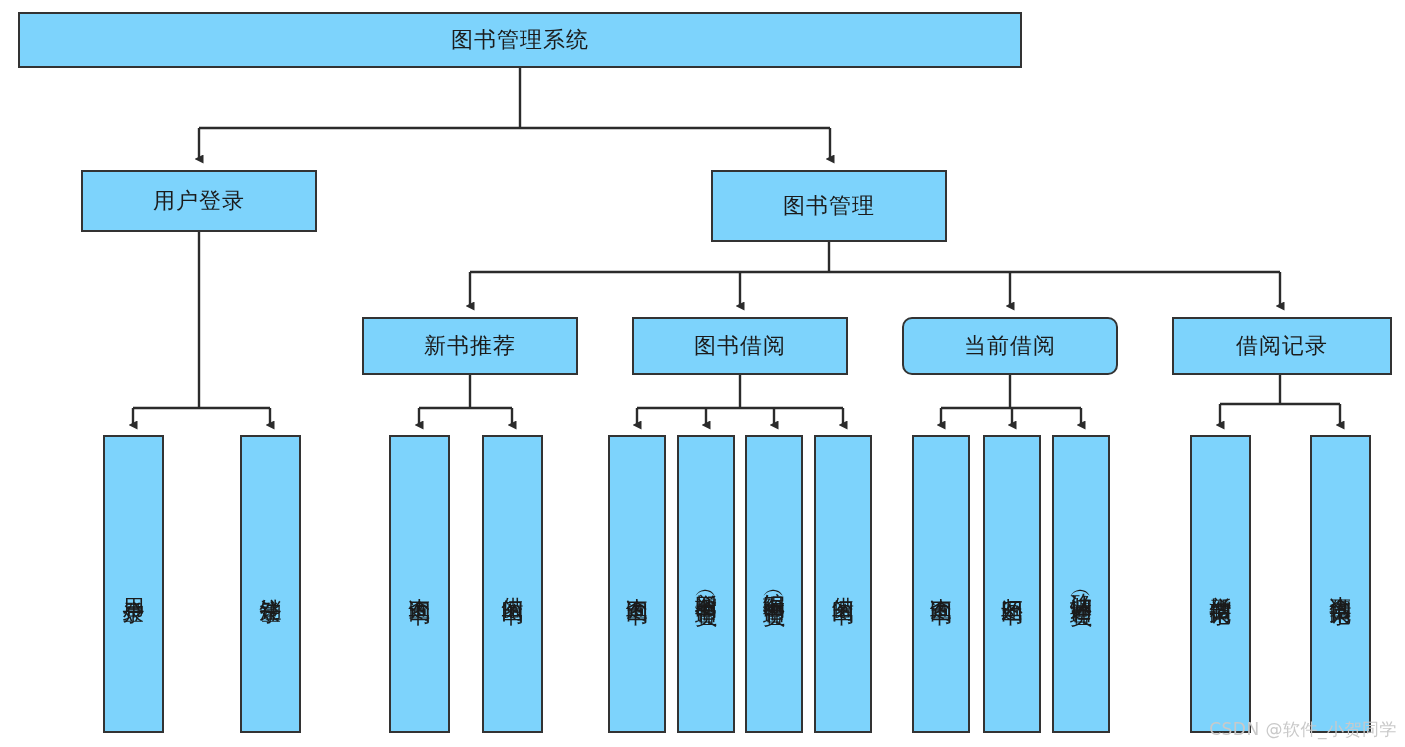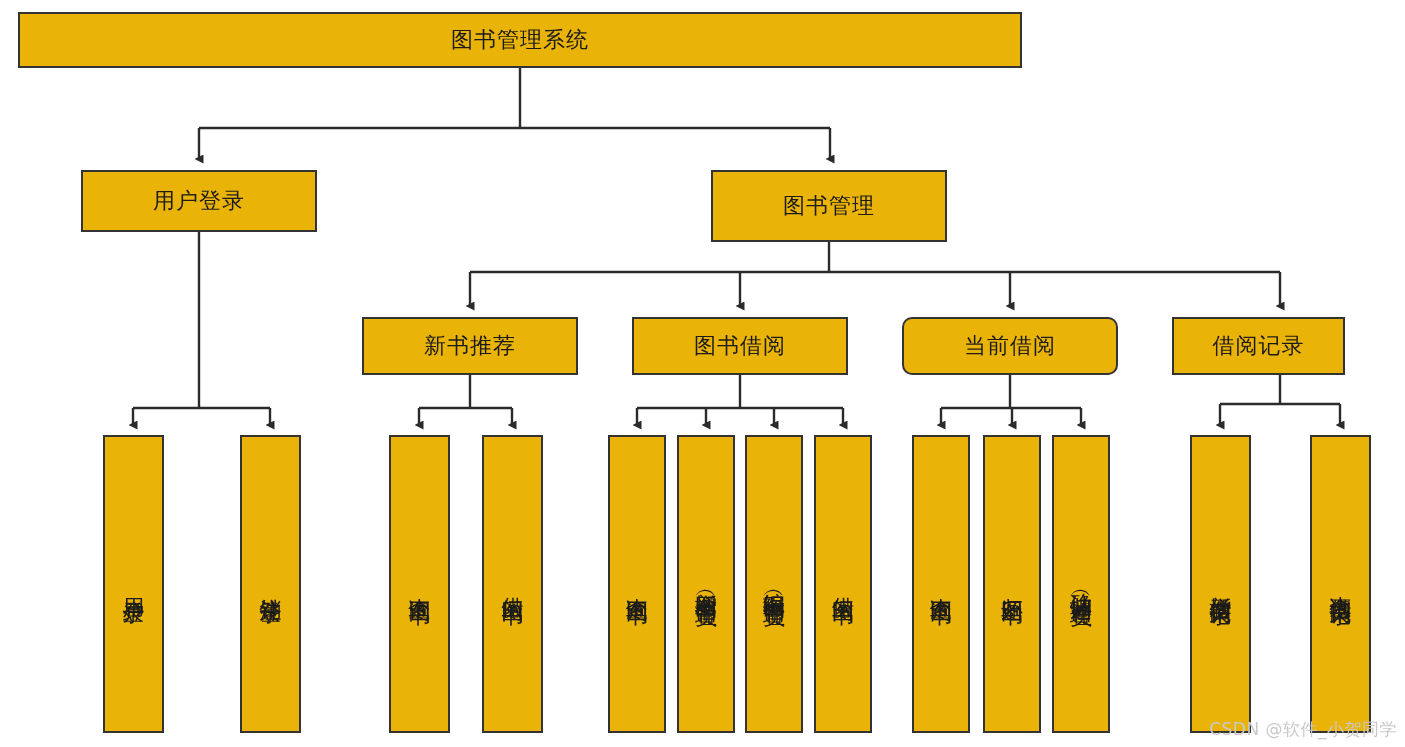--- a/index.html
+++ b/index.html
@@ -21,21 +21,21 @@
     position: absolute;
     left: 0;
     top: 0;
     width: 1405px;
     height: 747px;
     pointer-events: none;
   }
   .node {
     position: absolute;
     box-sizing: border-box;
-    background: #eab308;
+    background: #7dd3fc;
     border: 2px solid #333333;
     display: flex;
     align-items: center;
     justify-content: center;
     color: #1b1b1b;
   }
   .node.horiz {
     font-size: 22px;
     letter-spacing: 1px;
   }
@@ -134,21 +134,21 @@
 
   <div class="node horiz" style="left:362px; top:317px; width:216px; height:58px;">
     <span>新书推荐</span>
   </div>
   <div class="node horiz" style="left:632px; top:317px; width:216px; height:58px;">
     <span>图书借阅</span>
   </div>
   <div class="node horiz" style="left:902px; top:317px; width:216px; height:58px;border-radius:10px;">
     <span>当前借阅</span>
   </div>
-  <div class="node horiz" style="left:1172px; top:317px; width:173px; height:58px;">
+  <div class="node horiz" style="left:1172px; top:317px; width:220px; height:58px;">
     <span>借阅记录</span>
   </div>
 
   <div class="node vert" style="left:103px; top:435px; width:61px; height:298px;">
     <span class="vtext">用户登录</span>
   </div>
   <div class="node vert" style="left:240px; top:435px; width:61px; height:298px;">
     <span class="vtext">注销登录</span>
   </div>
 

